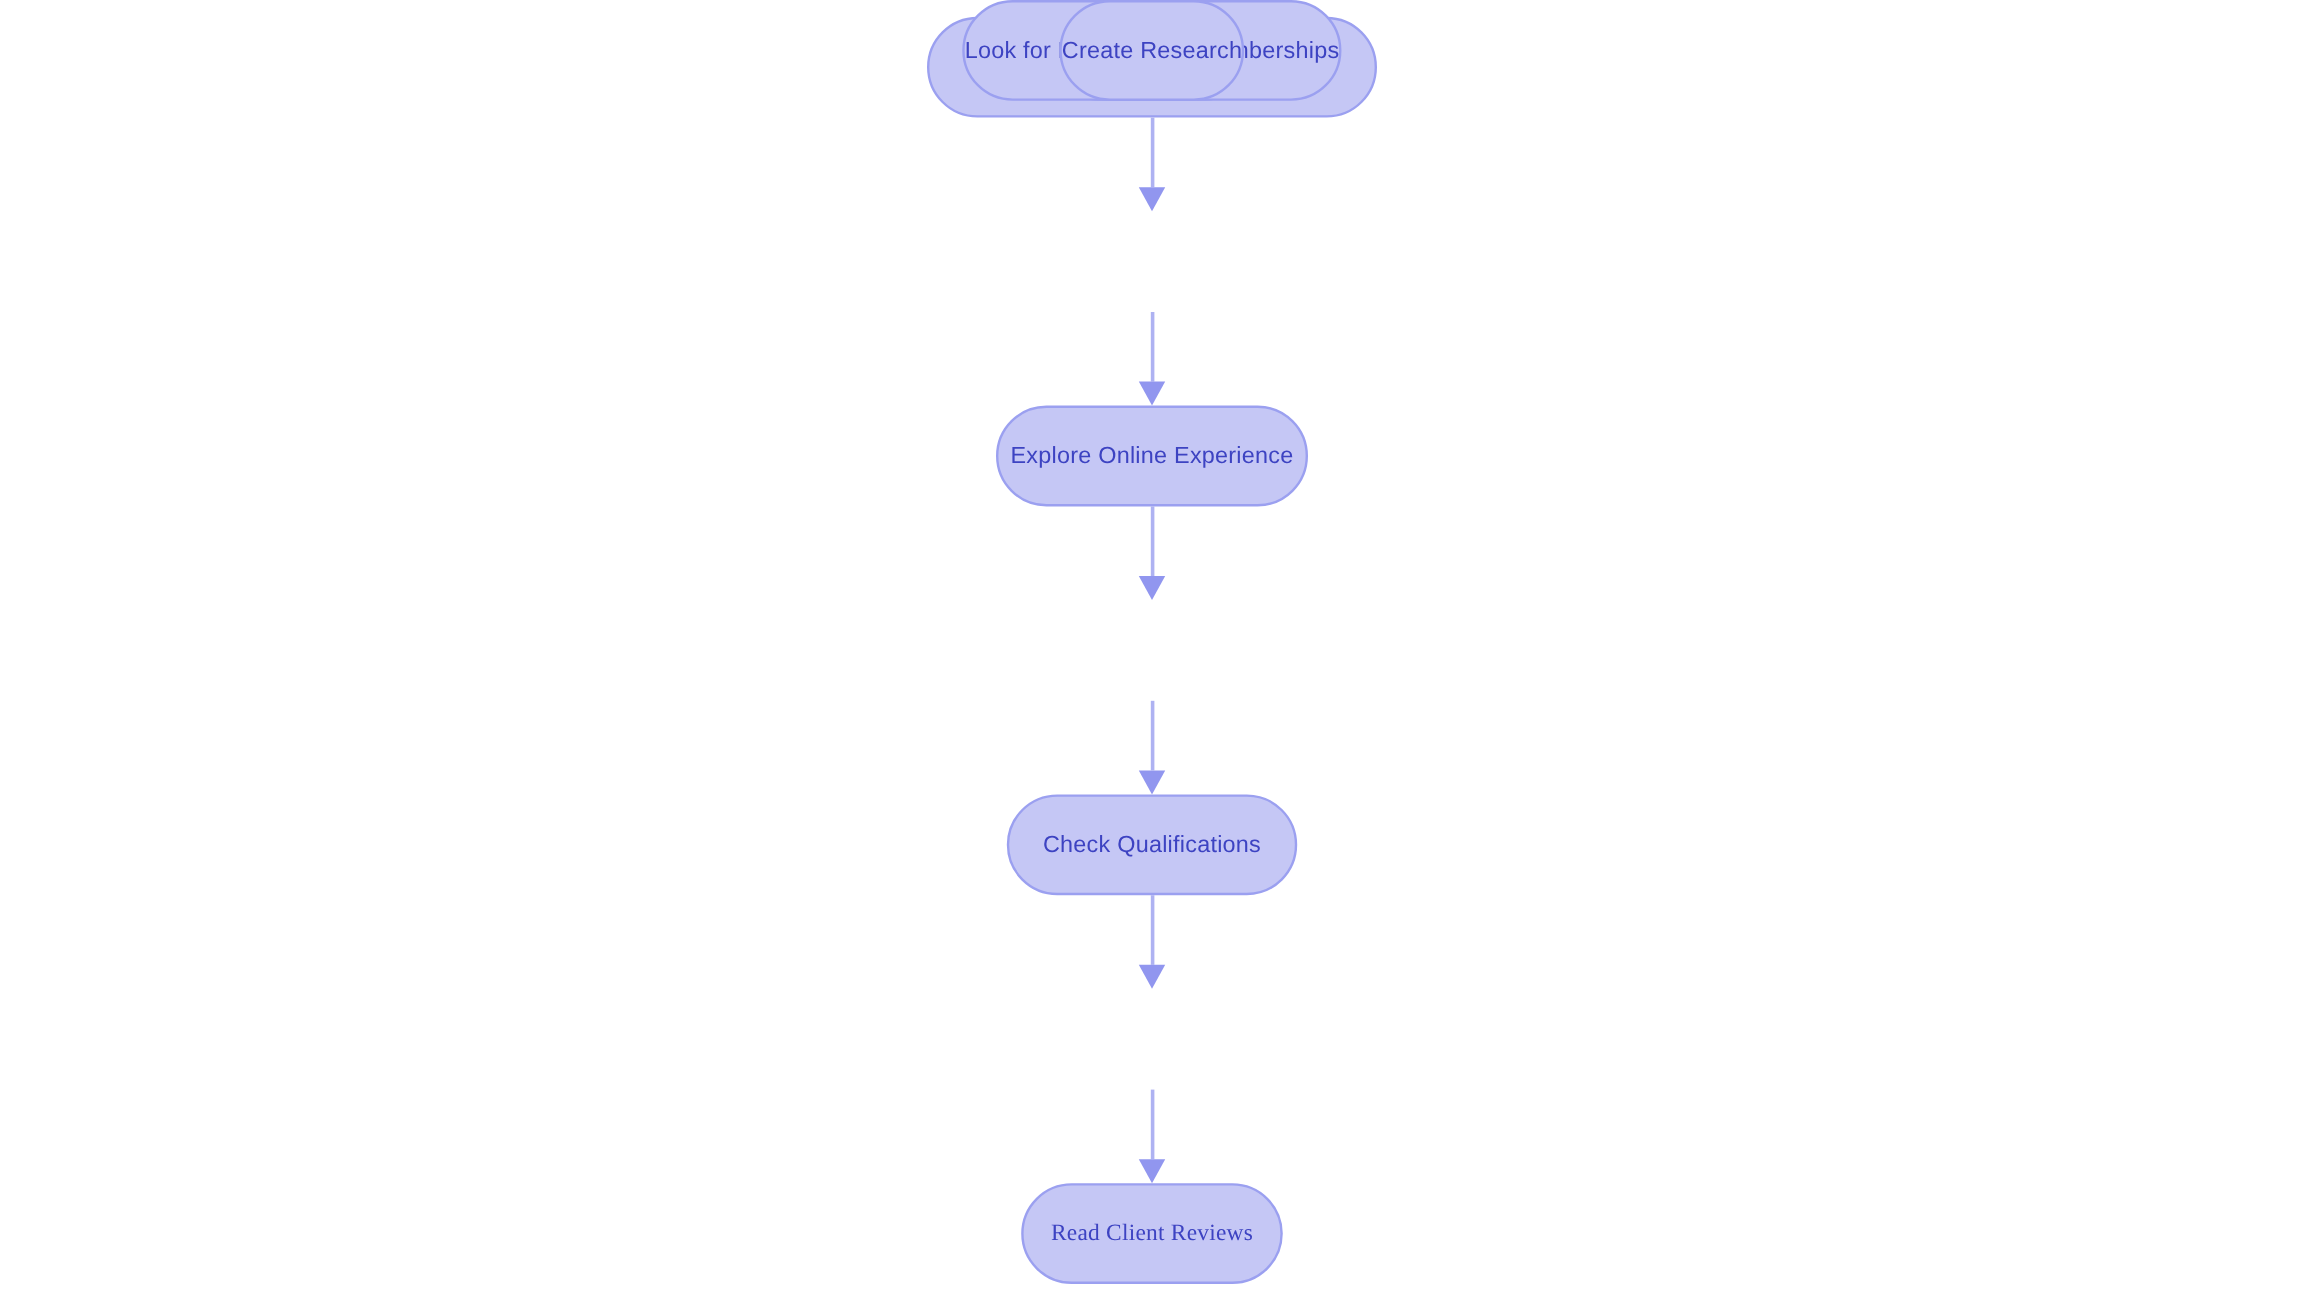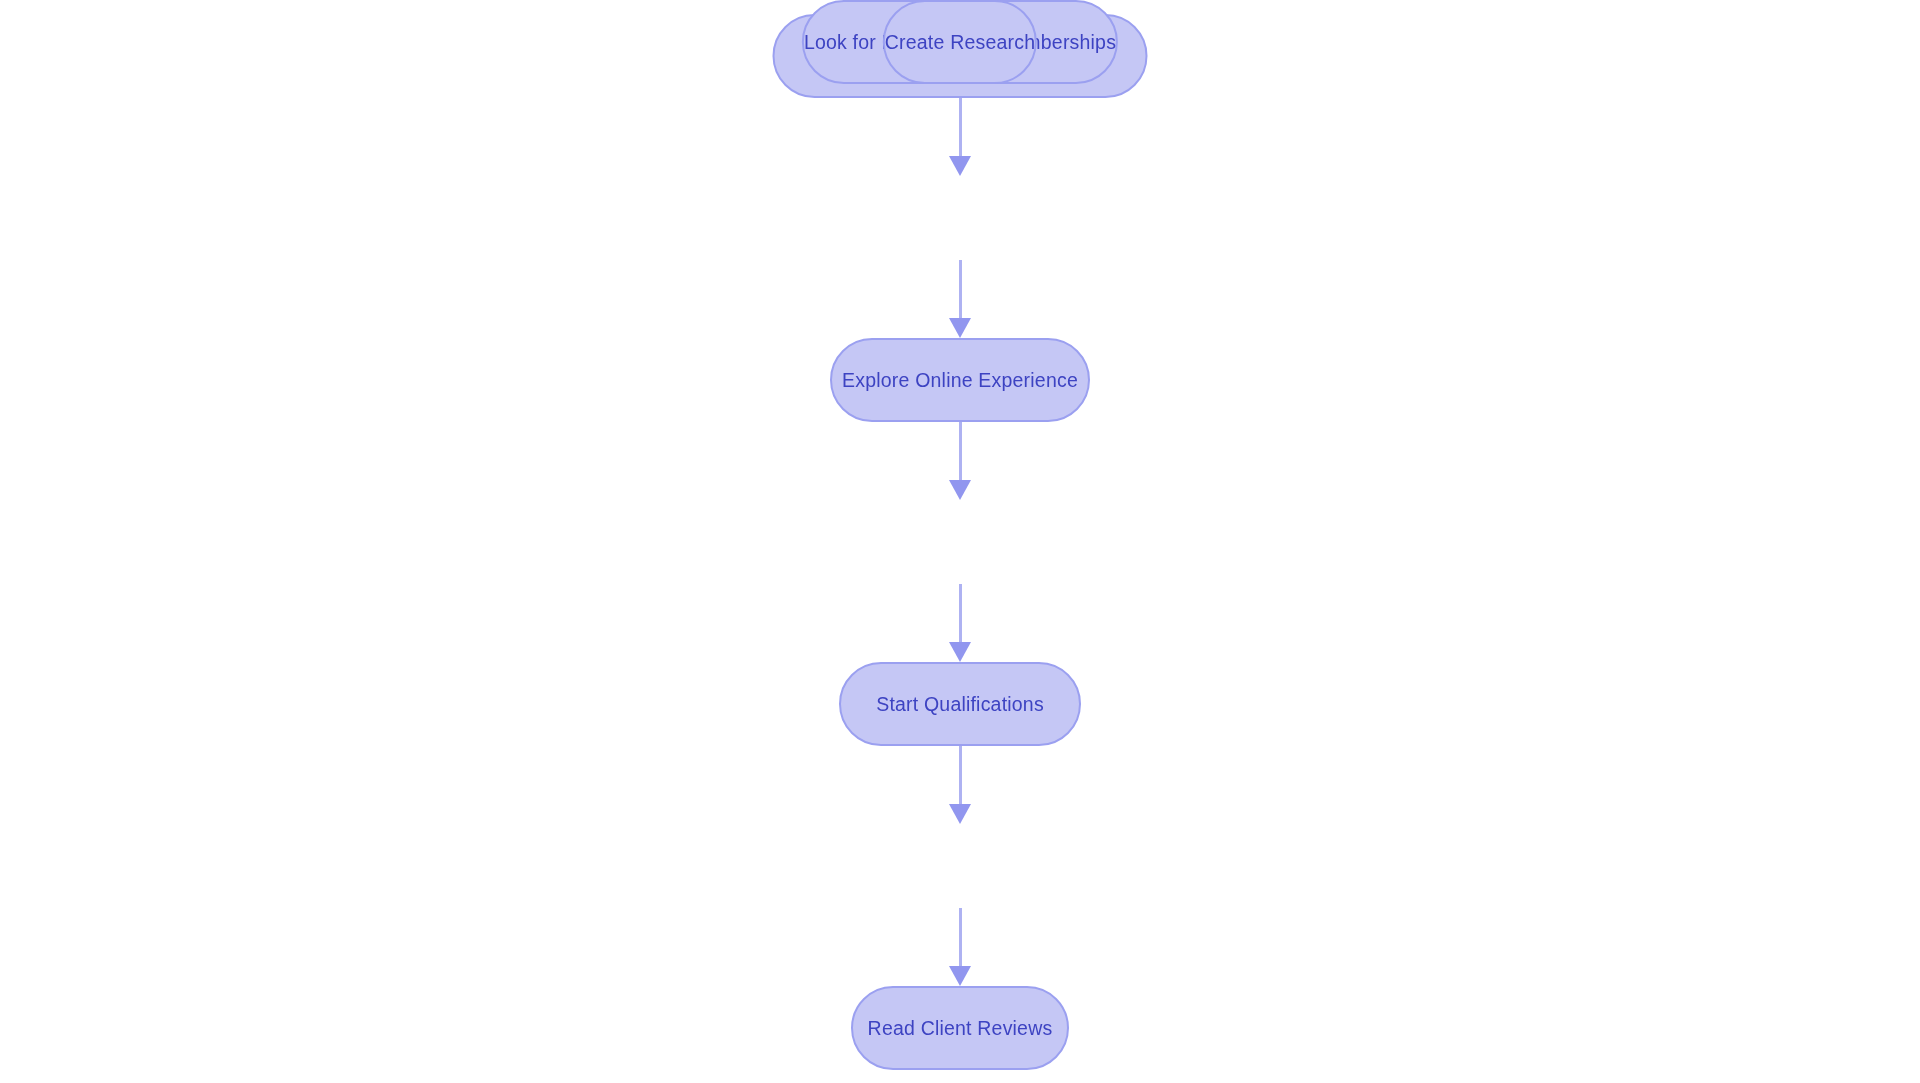--- a/index.html
+++ b/index.html
@@ -36,21 +36,21 @@
     justify-content: center;
     text-align: center;
     white-space: nowrap;
   }
   .node:nth-of-type(1) { top: 14px;  width: 375px; }
   .node:nth-of-type(2) { top: 176px; width: 306px; }
   .node:nth-of-type(3) { top: 338px; width: 260px; }
   .node:nth-of-type(4) { top: 500px; width: 260px; }
   .node:nth-of-type(5) { top: 662px; width: 242px; }
   .node:nth-of-type(6) { top: 824px; width: 397px; }
-  .node:nth-of-type(7) { top: 986px; width: 218px; }
+  .node:nth-of-type(7) { top: 986px; width: 218px; font-family: Liberation Serif, serif; }
 
   .arrow {
     position: absolute;
     left: 50%;
     transform: translateX(-50%);
     width: 22px;
     height: 78px;
     display: flex;
     flex-direction: column;
     align-items: center;
@@ -91,21 +91,21 @@
   <div class="node">
     <span>Explore Online Experience</span>
   </div>
 
   <div class="arrow arrow-2">
     <div class="arrow-line"></div>
     <div class="arrow-head"></div>
   </div>
 
   <div class="node">
-    <span>Start Qualifications</span>
+    <span>Check Qualifications</span>
   </div>
 
   <div class="arrow arrow-3">
     <div class="arrow-line"></div>
     <div class="arrow-head"></div>
   </div>
 
   <div class="node">
     <span>Read Client Reviews</span>
   </div>

